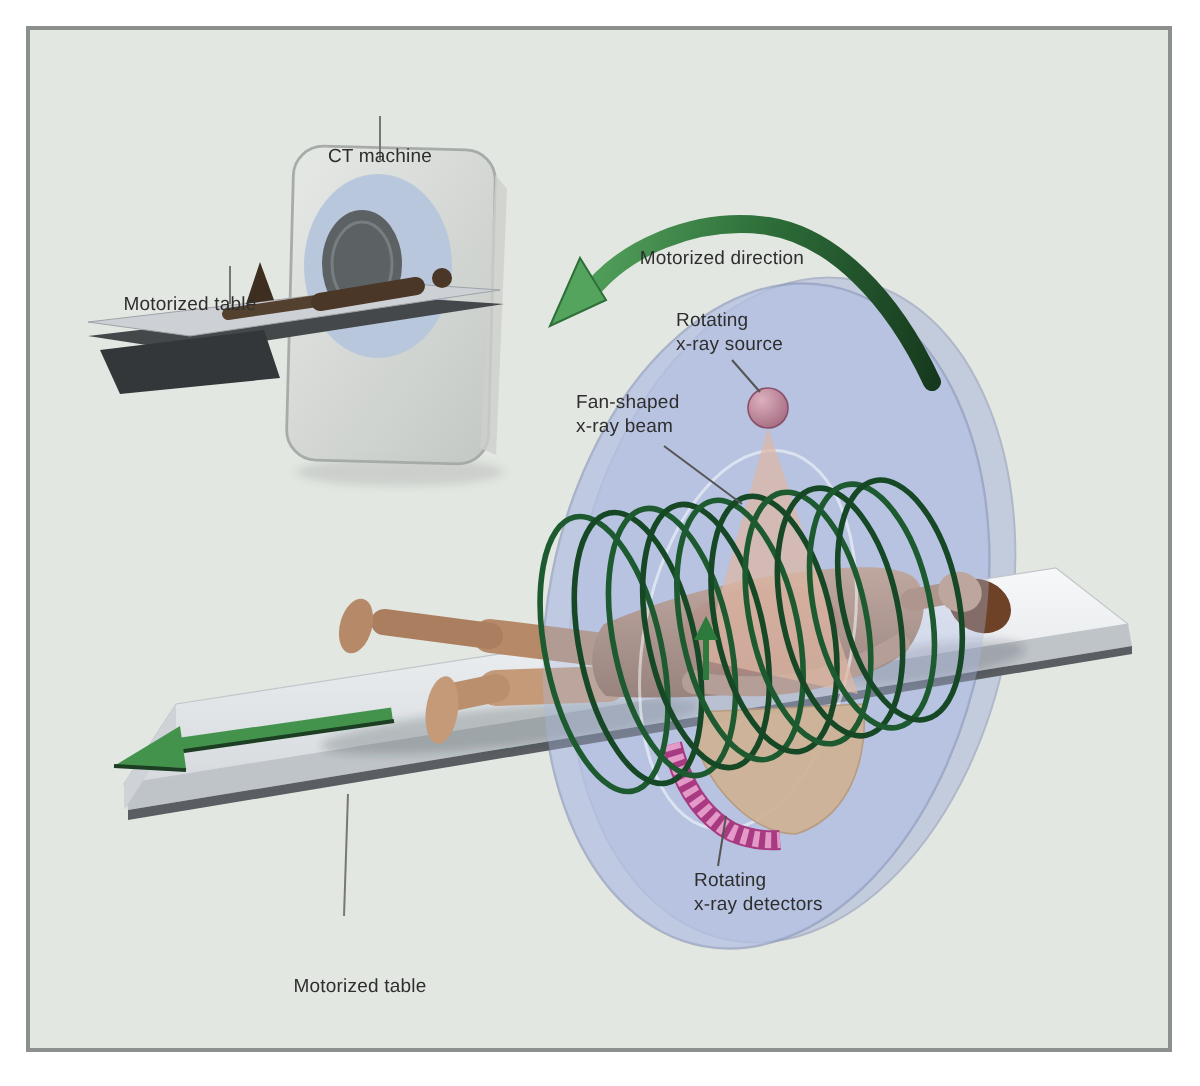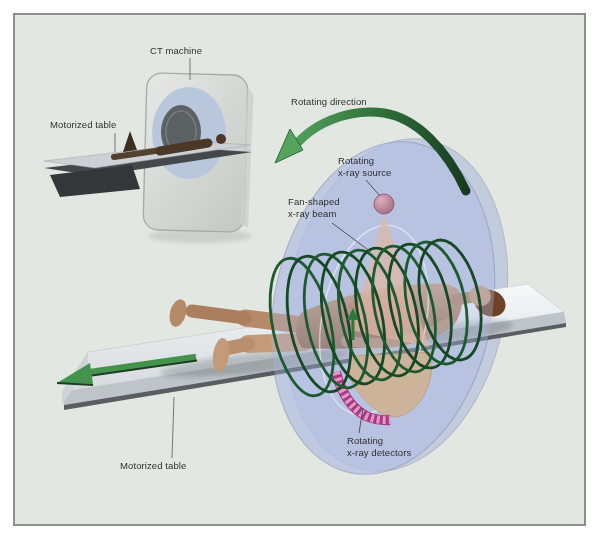--- a/index.html
+++ b/index.html
@@ -9,21 +9,21 @@
   }
   .panel{
     position:absolute;left:13px;top:13px;width:573px;height:513px;
     background:#e3e7e2;border:2px solid #8b908c;box-sizing:border-box;
   }
   svg.art{position:absolute;left:0;top:0;}
   .lbl{
     position:absolute;color:#2e2e2e;font-size:9.5px;line-height:11.5px;
     white-space:pre-line;letter-spacing:.1px;
   }
-  .center{text-align:left;}
+  .center{text-align:center;margin-top:28px;}
 </style>
 </head>
 <body>
 
 <div class="page">
   <div class="panel"></div>
 
   <svg class="art" width="600" height="543" viewBox="0 0 600 543">
     <defs>
       <linearGradient id="gantryGrad" x1="0" y1="0" x2="1" y2="1">
@@ -168,21 +168,21 @@
         <line x1="359" y1="433" x2="363" y2="408" stroke="#555555"></line>
         <line x1="172" y1="458" x2="174" y2="397"></line>
       </g>
     </g>
   </svg>
 
   <div class="lbl center" style="left:150px;top:45px;width:80px;">CT machine</div>
 
   <div class="lbl center" style="left:50px;top:119px;width:90px;">Motorized table</div>
 
-  <div class="lbl center" style="left:291px;top:96px;width:140px;">Rotating direction</div>
+  <div class="lbl center" style="left:291px;top:96px;width:140px;">Motorized direction</div>
 
   <div class="lbl" style="left:338px;top:155px;width:80px;">Rotating
 x-ray source</div>
 
   <div class="lbl" style="left:288px;top:196px;width:80px;">Fan-shaped
 x-ray beam</div>
 
   <div class="lbl" style="left:347px;top:435px;width:90px;">Rotating
 x-ray detectors</div>
 

